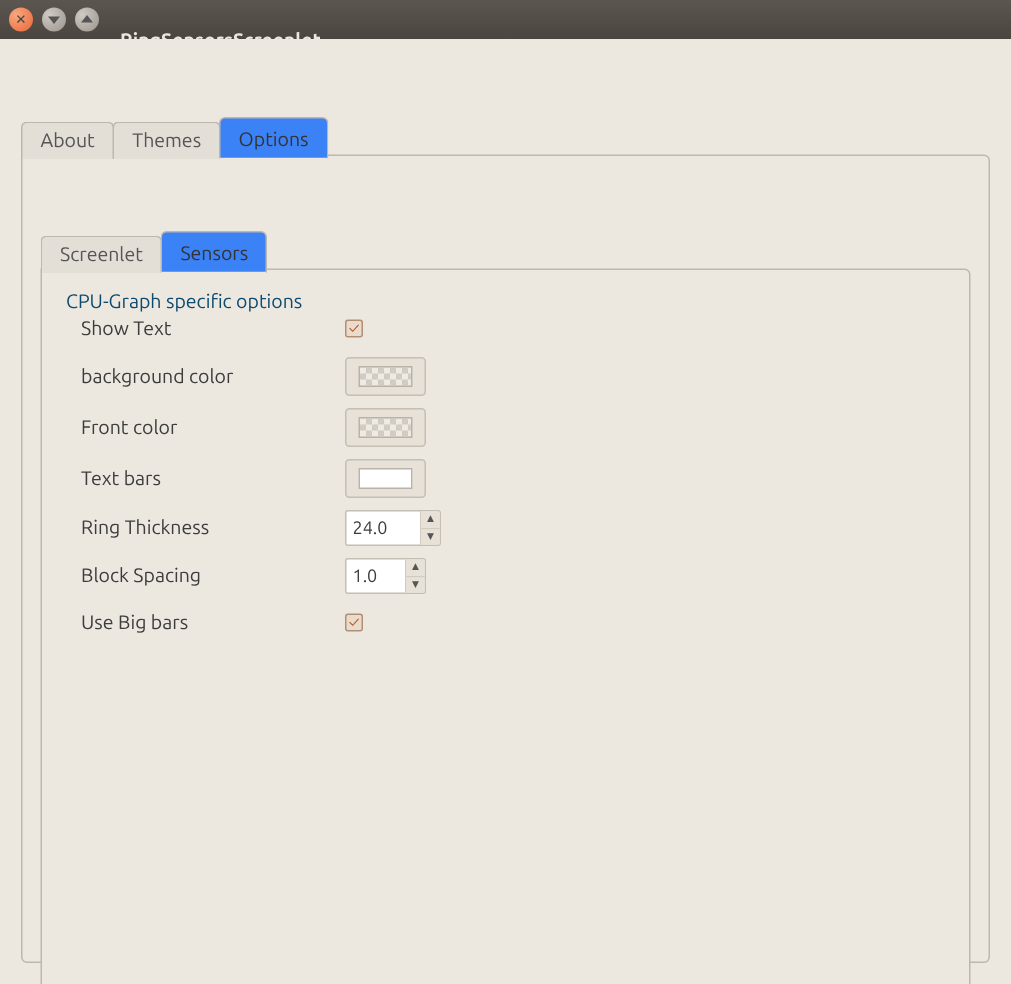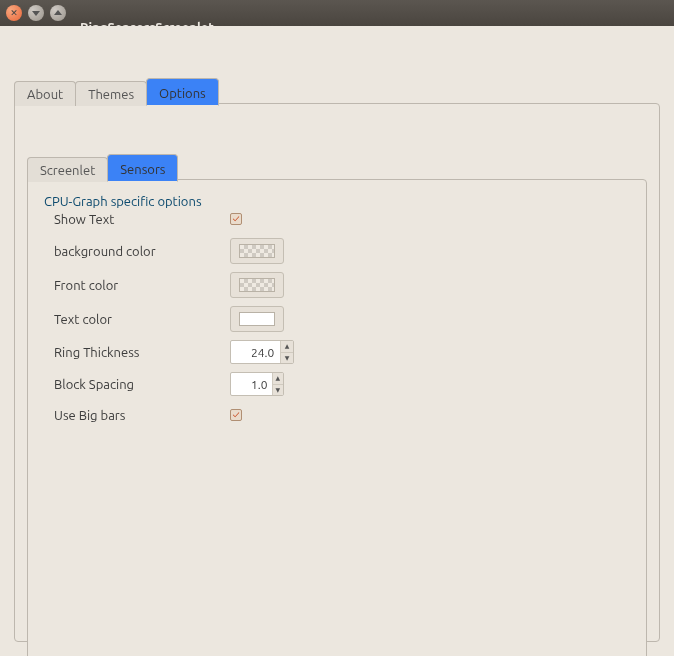--- a/index.html
+++ b/index.html
@@ -174,21 +174,20 @@
     .swatch.white { background: #fff; }
     
     .spinner {
       display: flex;
       align-items: stretch;
       height: 24px;
       border: 1px solid #c4beb3;
       border-radius: 2px;
       background: #fff;
       width: 64px;
-      padding-left: 16px;
     }
     .spinner .val {
       flex: 1;
       padding: 0 4px;
       display: flex;
       align-items: center;
       font-size: 12px;
     }
     .spinner .btns {
       width: 13px;
@@ -278,21 +277,21 @@
       <div class="form-row">
         <div class="label-col">Front color</div>
         <div class="ctrl-col">
           <div class="swatch-btn">
             <div class="swatch transparent"></div>
           </div>
         </div>
       </div>
 
       <div class="form-row">
-        <div class="label-col">Text color</div>
+        <div class="label-col">Text bars</div>
         <div class="ctrl-col">
           <div class="swatch-btn">
             <div class="swatch white"></div>
           </div>
         </div>
       </div>
 
       <div class="form-row">
         <div class="label-col">Ring Thickness</div>
         <div class="ctrl-col">

